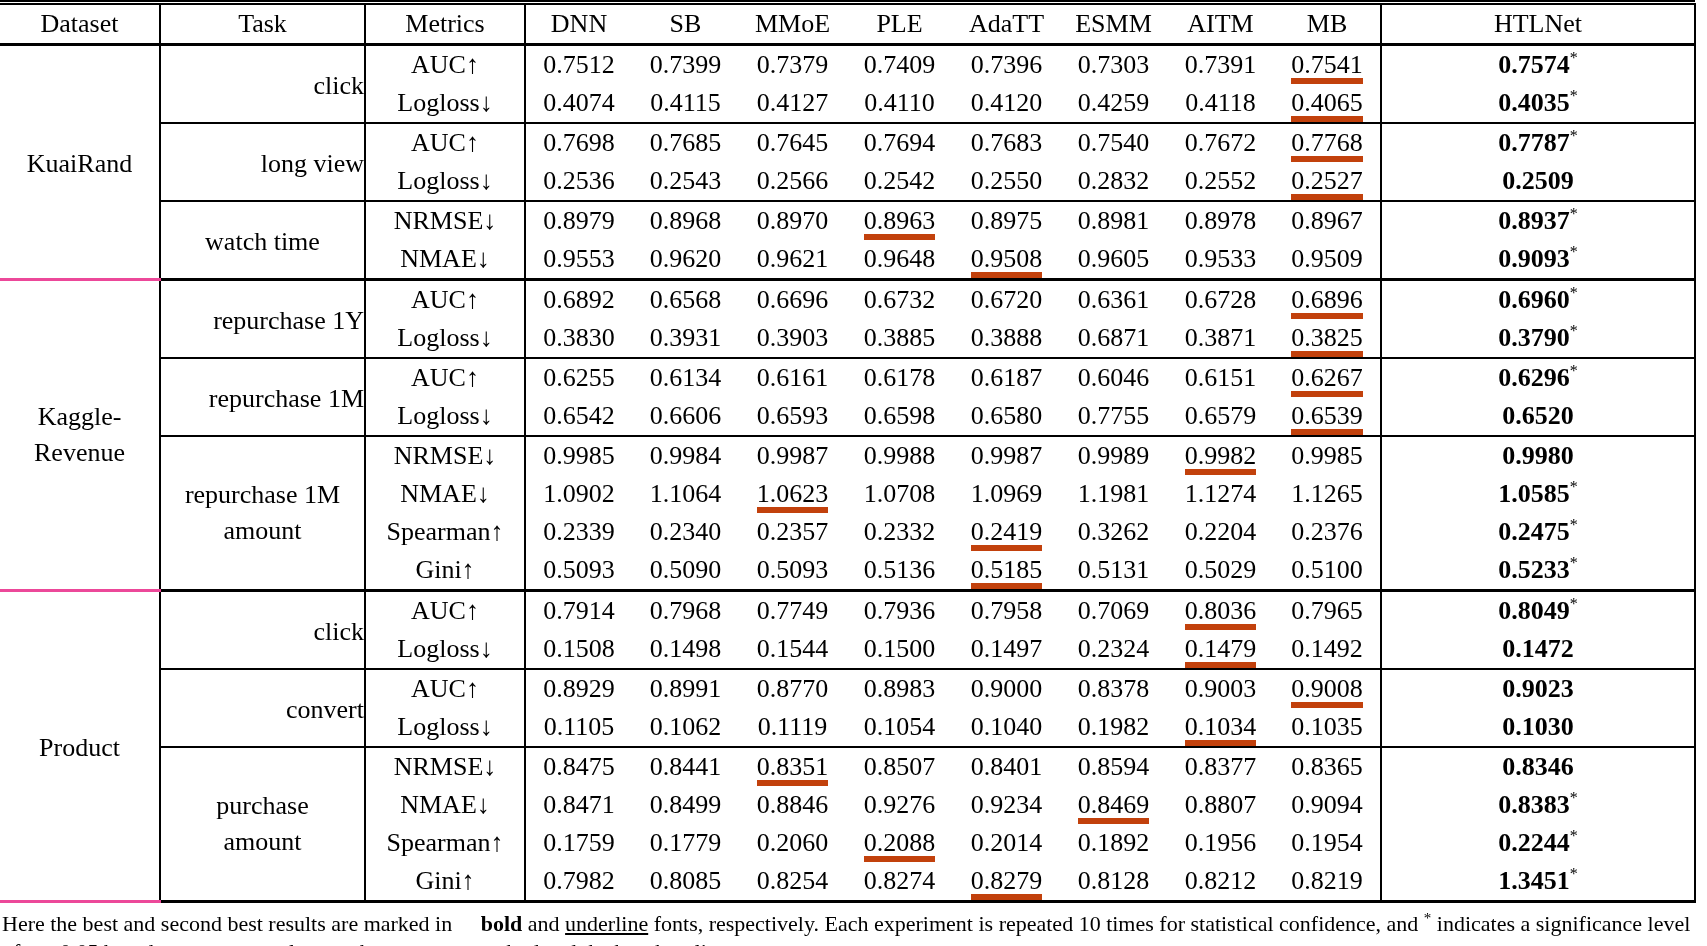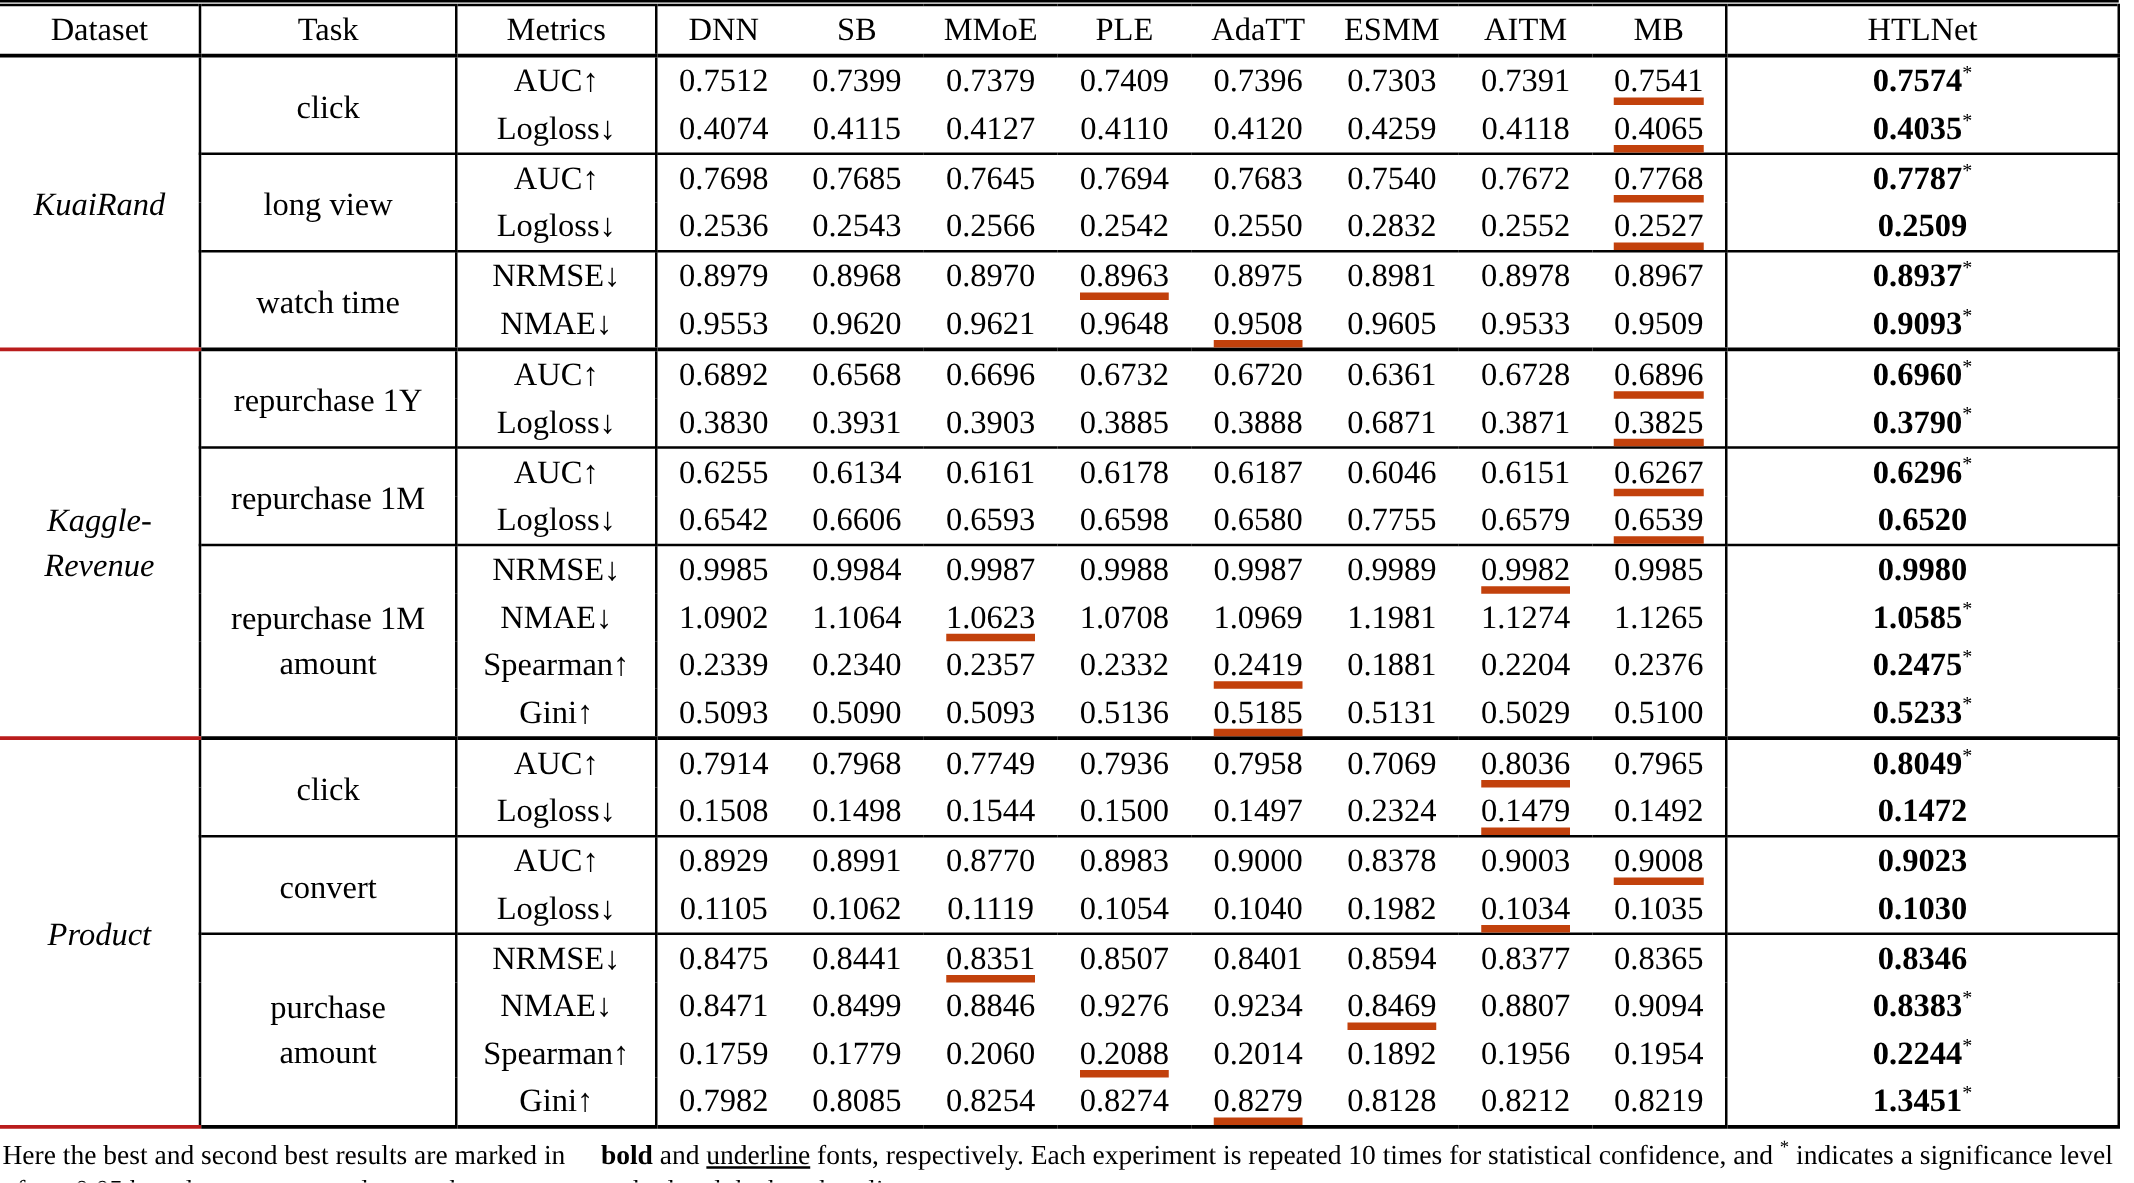--- a/index.html
+++ b/index.html
@@ -15,23 +15,23 @@
     width: 1695px; border-top: 2px solid #000;
   }
   th, td {
     padding: 0; margin: 0; text-align: center; font-weight: normal;
     font-size: 26px; height: 38px; line-height: 38px; white-space: nowrap;
   }
   thead th { border-bottom: 3px solid #000; height: 39px; margin-left: 14px; }
   .vr   { border-right: 2px solid #000; }
   tr.tend > td { border-bottom: 2px solid #000; }
   tr.dend > td { border-bottom: 3px solid #000; }
-  td.tkb2 { border-bottom: 2px solid #000; }
+  td.tkb2 { border-bottom: 2px solid #000; text-align: right; }
   td.tkb3 { border-bottom: 3px solid #000; margin-top: 20px; }
-  td.dsb  { border-bottom: 3px solid #b91c1c; font-style: italic; }
+  td.dsb  { border-bottom: 3px solid #ec4899; }
   .wrap { display: inline-block; white-space: normal; line-height: 36px; vertical-align: middle; }
   .wrap.ds { max-width: 145px; }
   .wrap.tk { max-width: 170px; }
   .u { display: inline-block; line-height: 27px; border-bottom: 6px solid #c2410c; }
   .b { font-weight: bold; }
   sup.star { font-size: 16px; line-height: 0; vertical-align: super; font-weight: normal; }
   .footnote {
     width: 1703px; margin: 7px 0 0 2px;
     font-size: 22px; line-height: 28px;
   }
@@ -235,21 +235,21 @@
       <td class="vr">1.1265</td>
       <td class="vr"><span class="b">1.0585</span><sup class="star">*</sup></td>
     </tr>
     <tr>
       <td class="vr">Spearman↑</td>
       <td>0.2339</td>
       <td>0.2340</td>
       <td>0.2357</td>
       <td>0.2332</td>
       <td><span class="u">0.2419</span></td>
-      <td>0.1881</td>
+      <td>0.3262</td>
       <td>0.2204</td>
       <td class="vr">0.2376</td>
       <td class="vr"><span class="b">0.2475</span><sup class="star">*</sup></td>
     </tr>
     <tr class="dend">
       <td class="vr">Gini↑</td>
       <td>0.5093</td>
       <td>0.5090</td>
       <td>0.5093</td>
       <td>0.5136</td>

